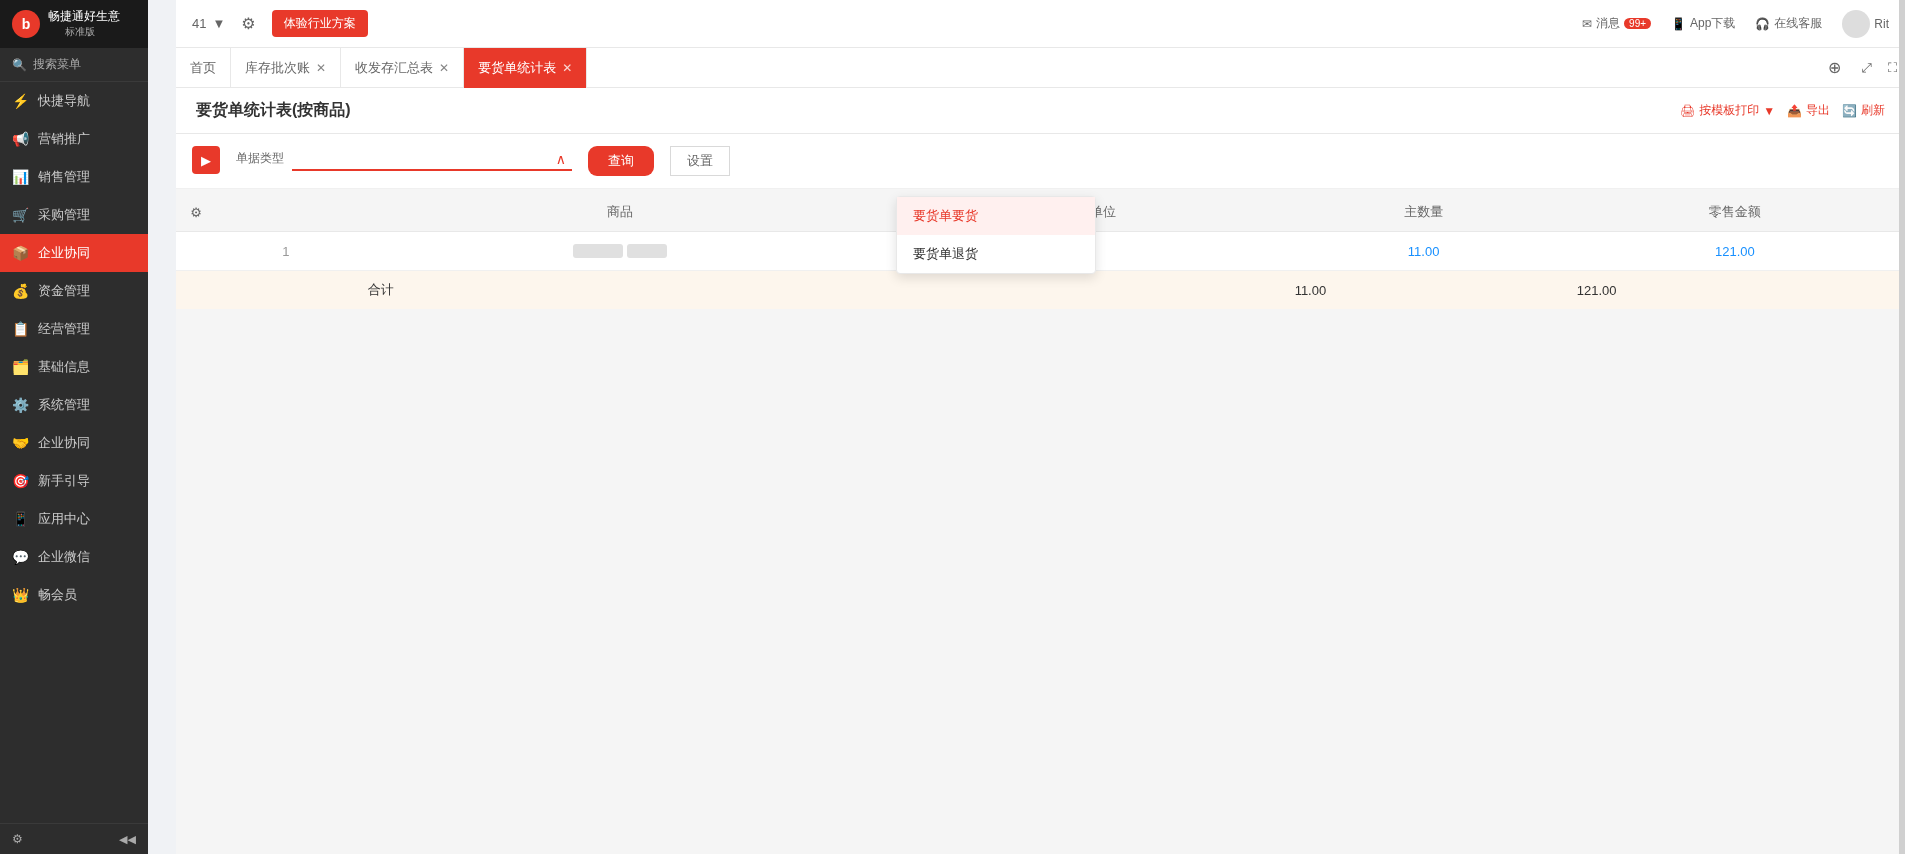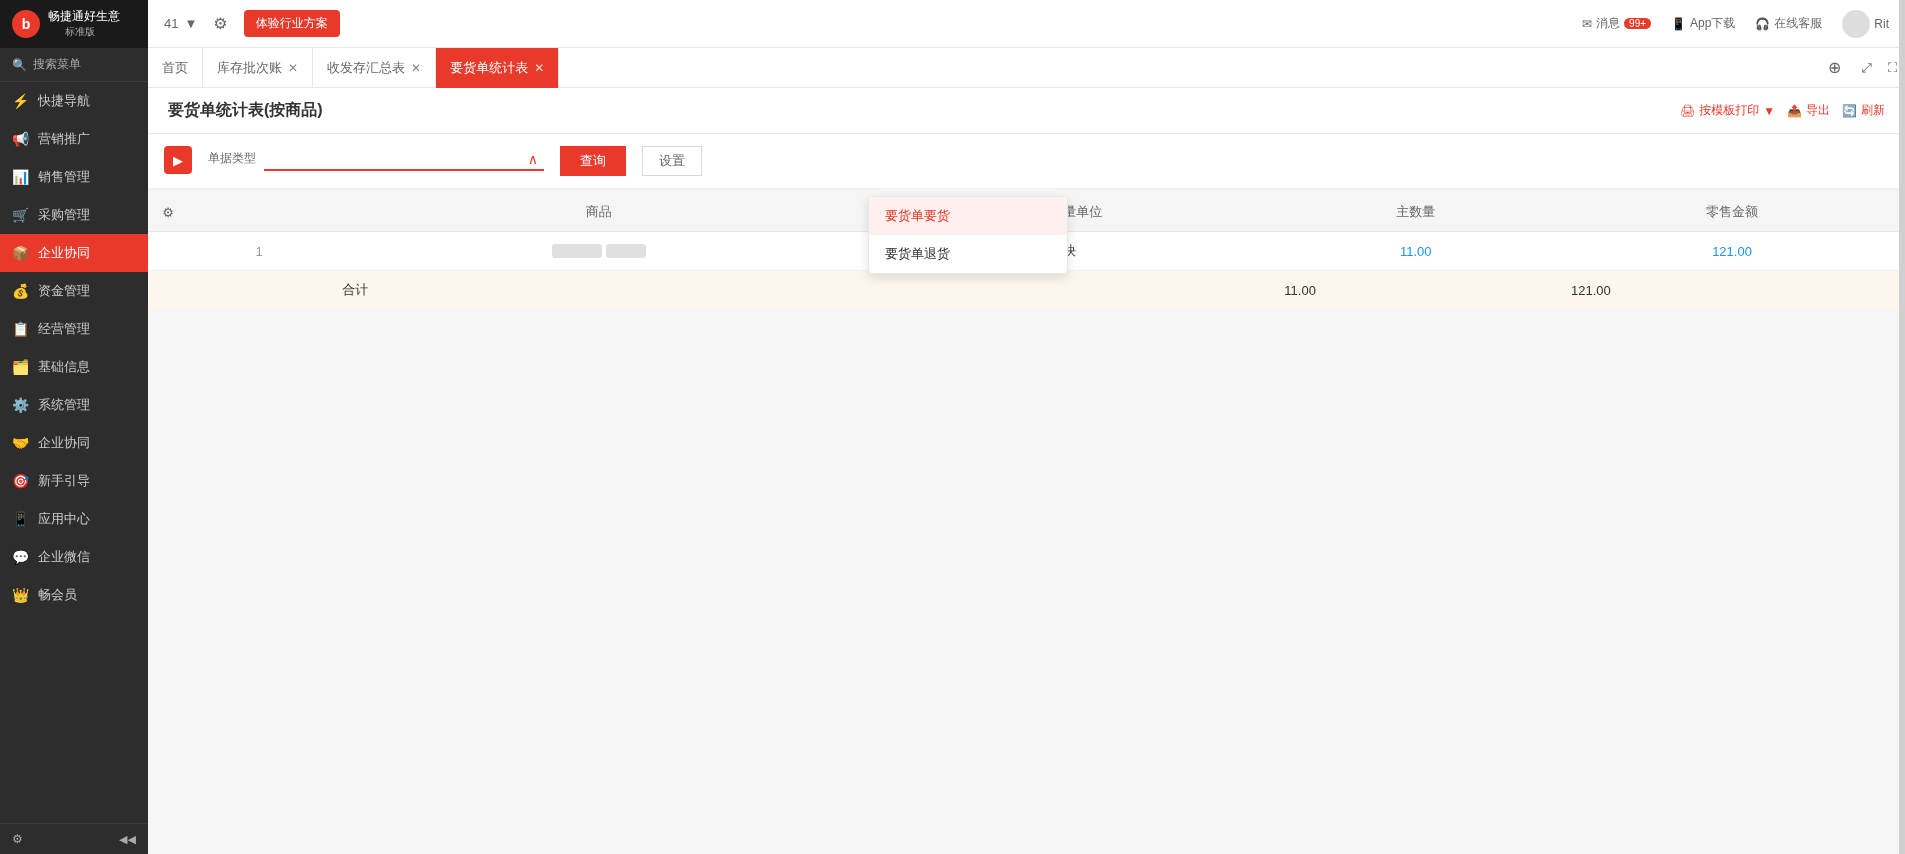--- a/index.html
+++ b/index.html
@@ -76,20 +76,21 @@
       color: #aaa;
       font-size: 12px;
     }
 
     
     .main {
       flex: 1;
       display: flex;
       flex-direction: column;
       overflow: hidden;
+      margin-left: 28px;
     }
 
     
     .top-header {
       background: white;
       border-bottom: 1px solid #e8e8e8;
       padding: 0 16px;
       height: 48px;
       display: flex;
       align-items: center;
@@ -330,21 +331,21 @@
       color: #aaa;
       cursor: pointer;
       font-size: 14px;
     }
 
     .query-btn {
       background: #e8392a;
       color: white;
       border: none;
       padding: 6px 20px;
-      border-radius: 0;
+      border-radius: 9px;
       cursor: pointer;
       font-size: 13px;
       white-space: nowrap;
     }
     .set-btn {
       background: white;
       color: #666;
       border: 1px solid #d9d9d9;
       padding: 5px 16px;
       border-radius: 0;

